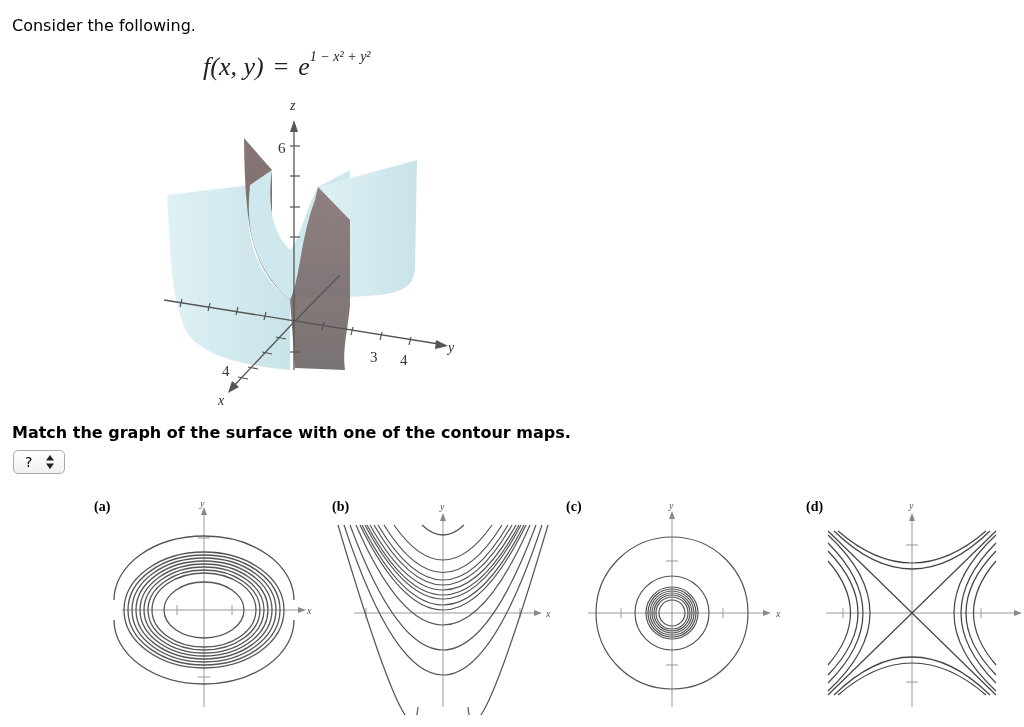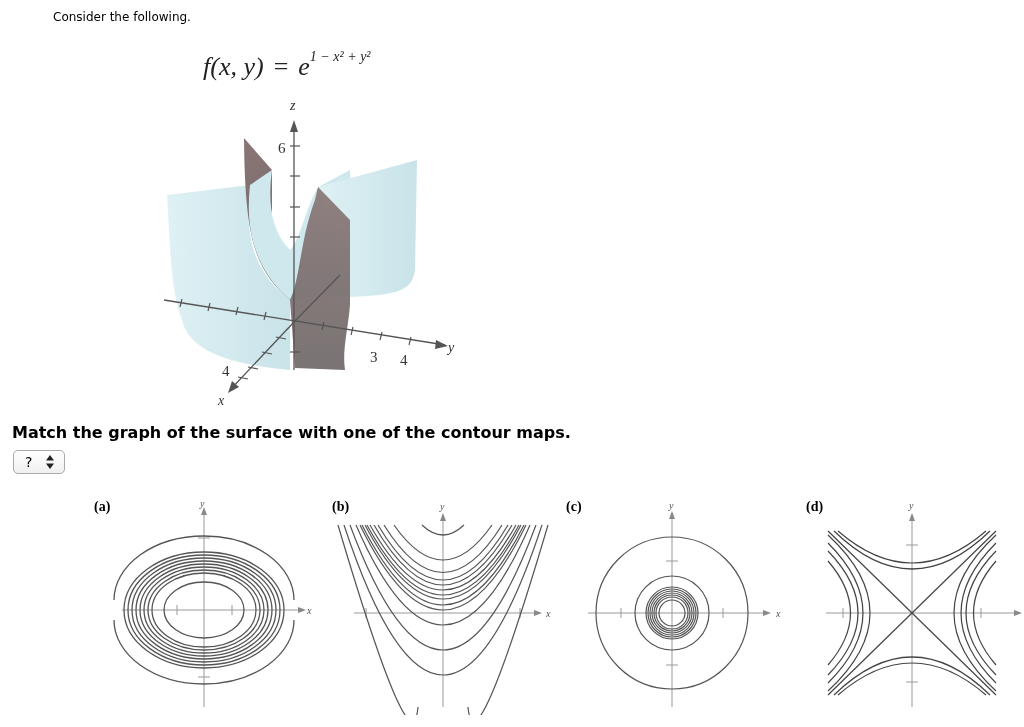--- a/index.html
+++ b/index.html
@@ -1,17 +1,17 @@
 <!DOCTYPE html>
 <html><head>
 <meta charset="utf-8">
 <style>
   html, body { margin: 0; padding: 0; background: #ffffff; }
   body { width: 1024px; height: 727px; position: relative; overflow: hidden; font-family: "DejaVu Sans", sans-serif; color: #000; }
-  .intro { position: absolute; left: 12px; top: 10px; font-size: 12px; margin-left: 41px; }
+  .intro { position: absolute; left: 12px; top: 16px; font-size: 16px; }
   .formula { position: absolute; left: 203px; top: 52px; font-family: "Liberation Serif", serif; font-style: italic; font-size: 26px; color: #222; white-space: nowrap; }
   .formula .eq { font-style: normal; margin: 0 10px; }
   .formula sup { font-size: 14px; position: relative; top: -4px; }
   .surface { position: absolute; left: 150px; top: 90px; width: 320px; height: 320px; }
   .question { position: absolute; left: 12px; top: 423px; font-size: 16px; font-weight: bold; }
   .select { position: absolute; left: 13px; top: 450px; width: 52px; height: 24px; border: 1px solid #a9a9a9; border-radius: 5px; background: linear-gradient(#ffffff, #f0f0f0); box-sizing: border-box; font-size: 14px; display: flex; align-items: center; cursor: pointer; }
   .select .val { margin-left: 11px; }
   .select .arrows { margin-left: 14px; width: 8px; display: flex; flex-direction: column; align-items: center; }
   .contour { position: absolute; top: 495px; }
   .panel-label { position: absolute; font-family: "Liberation Serif", serif; font-weight: bold; font-size: 14px; }

